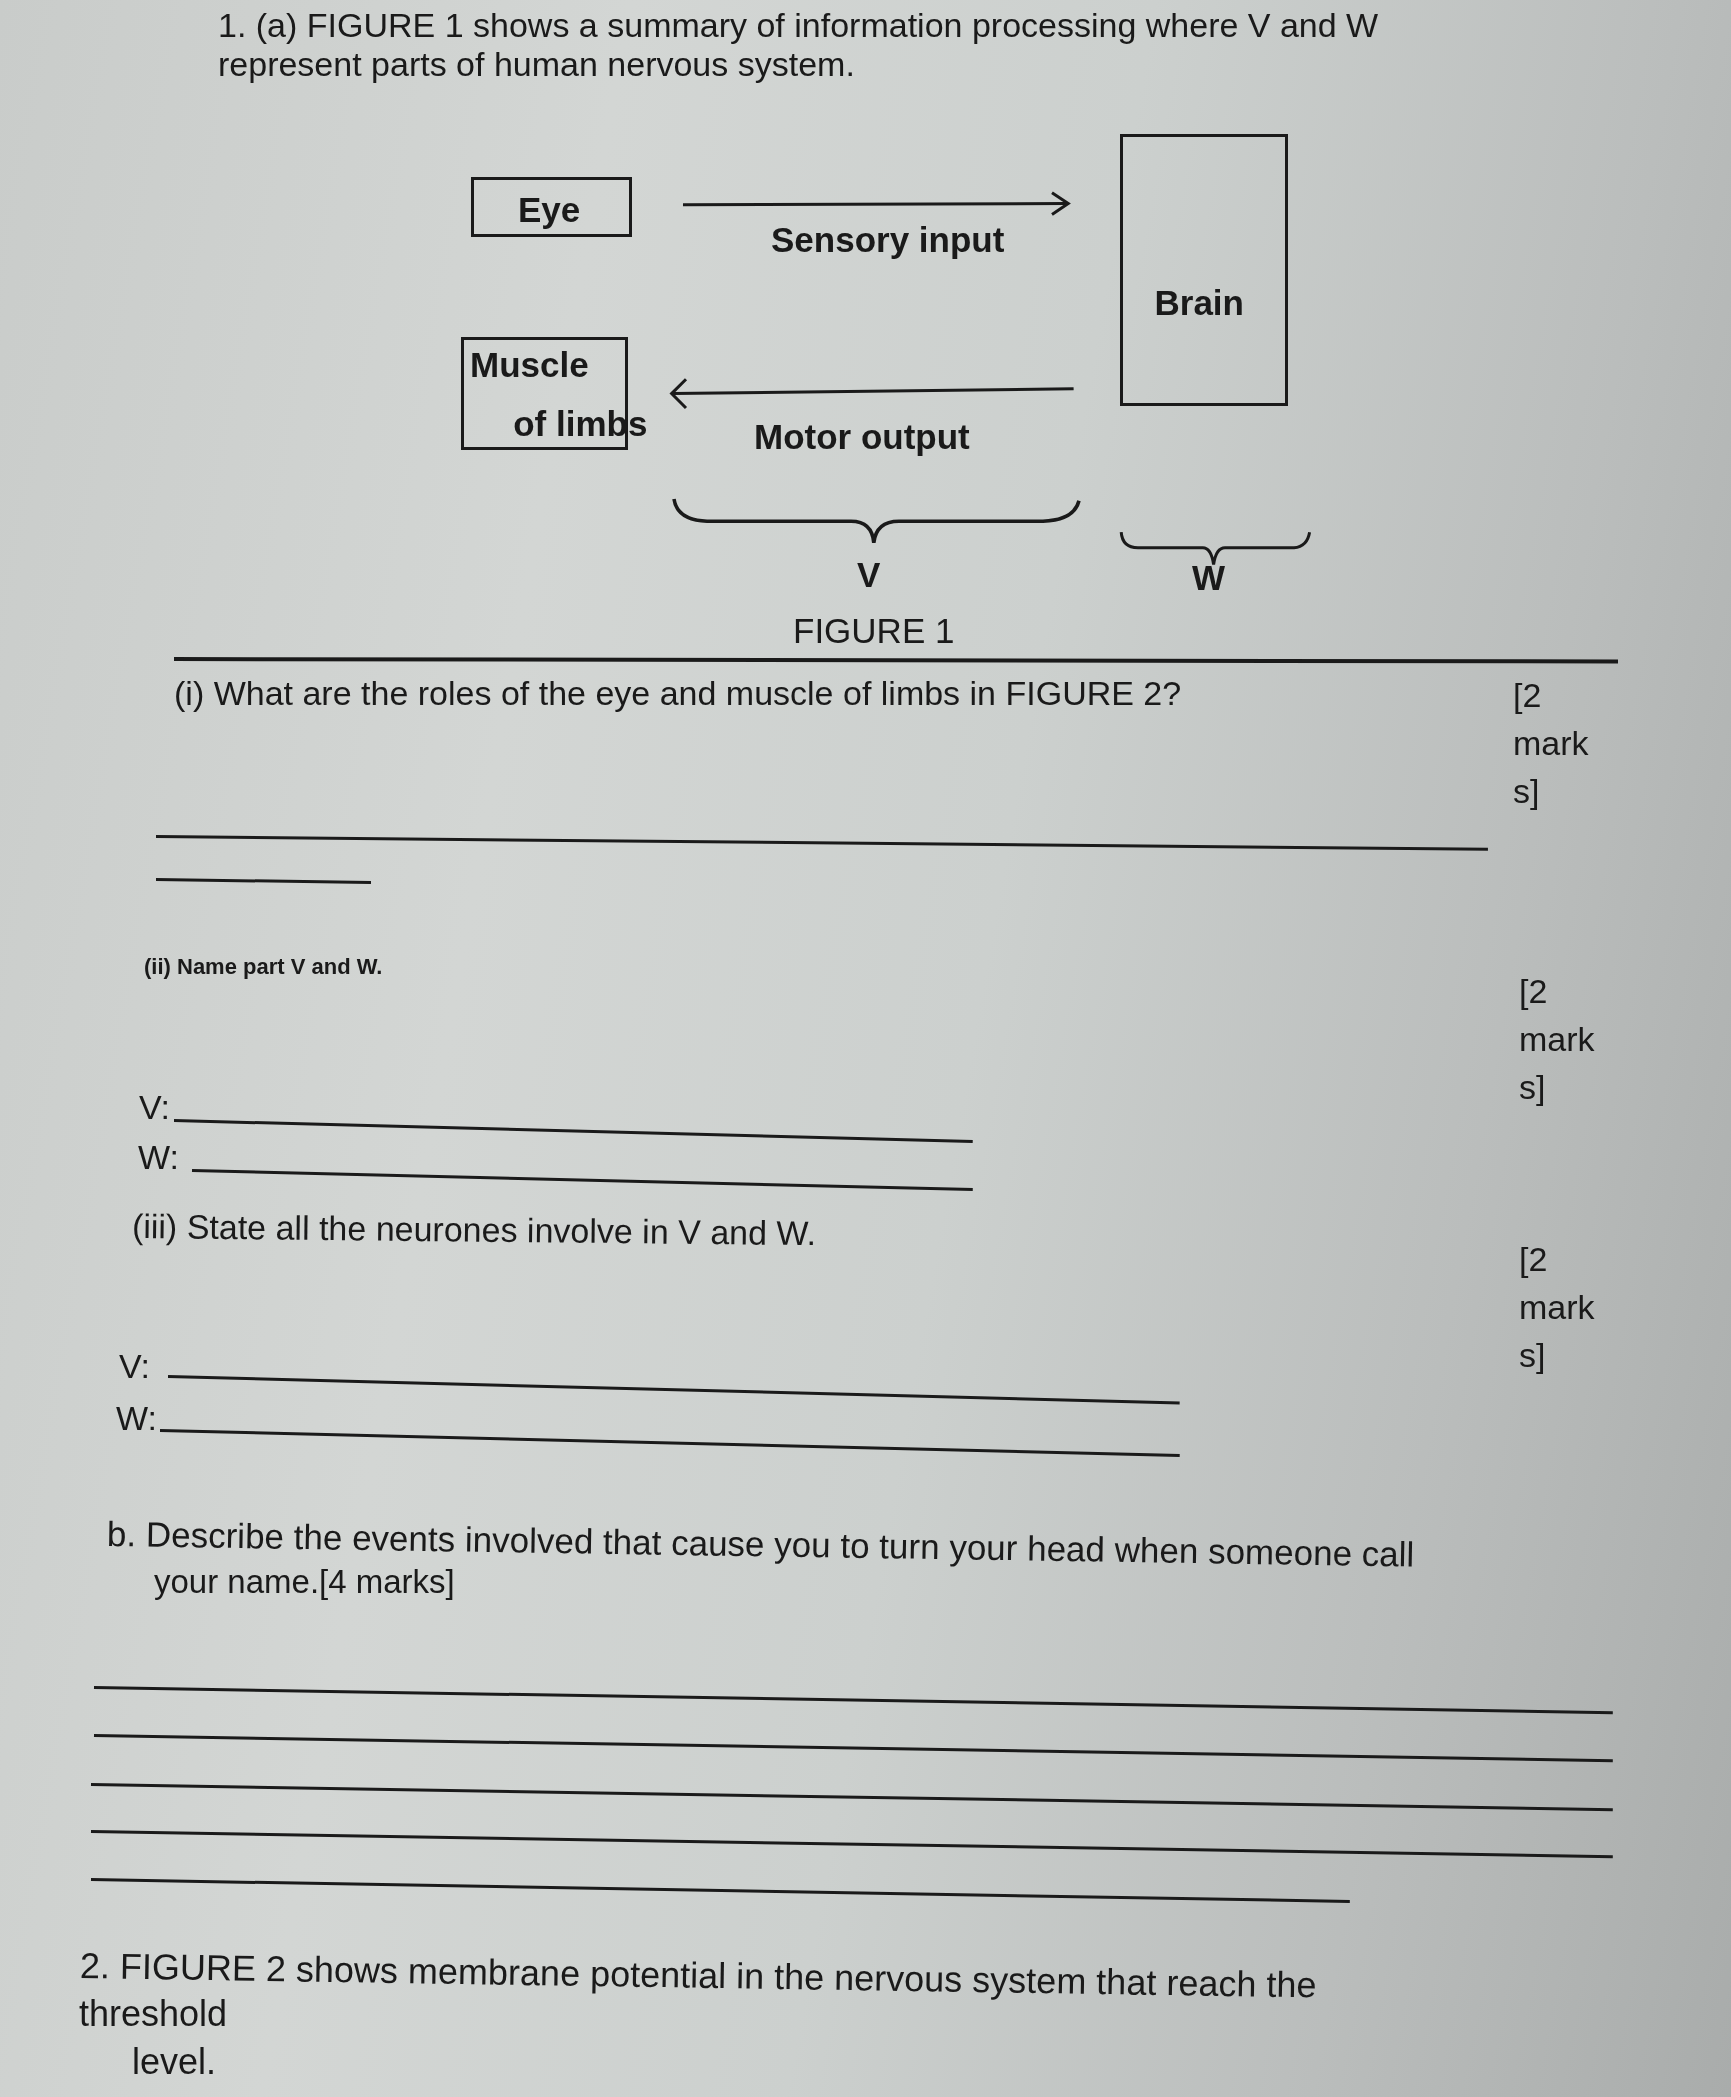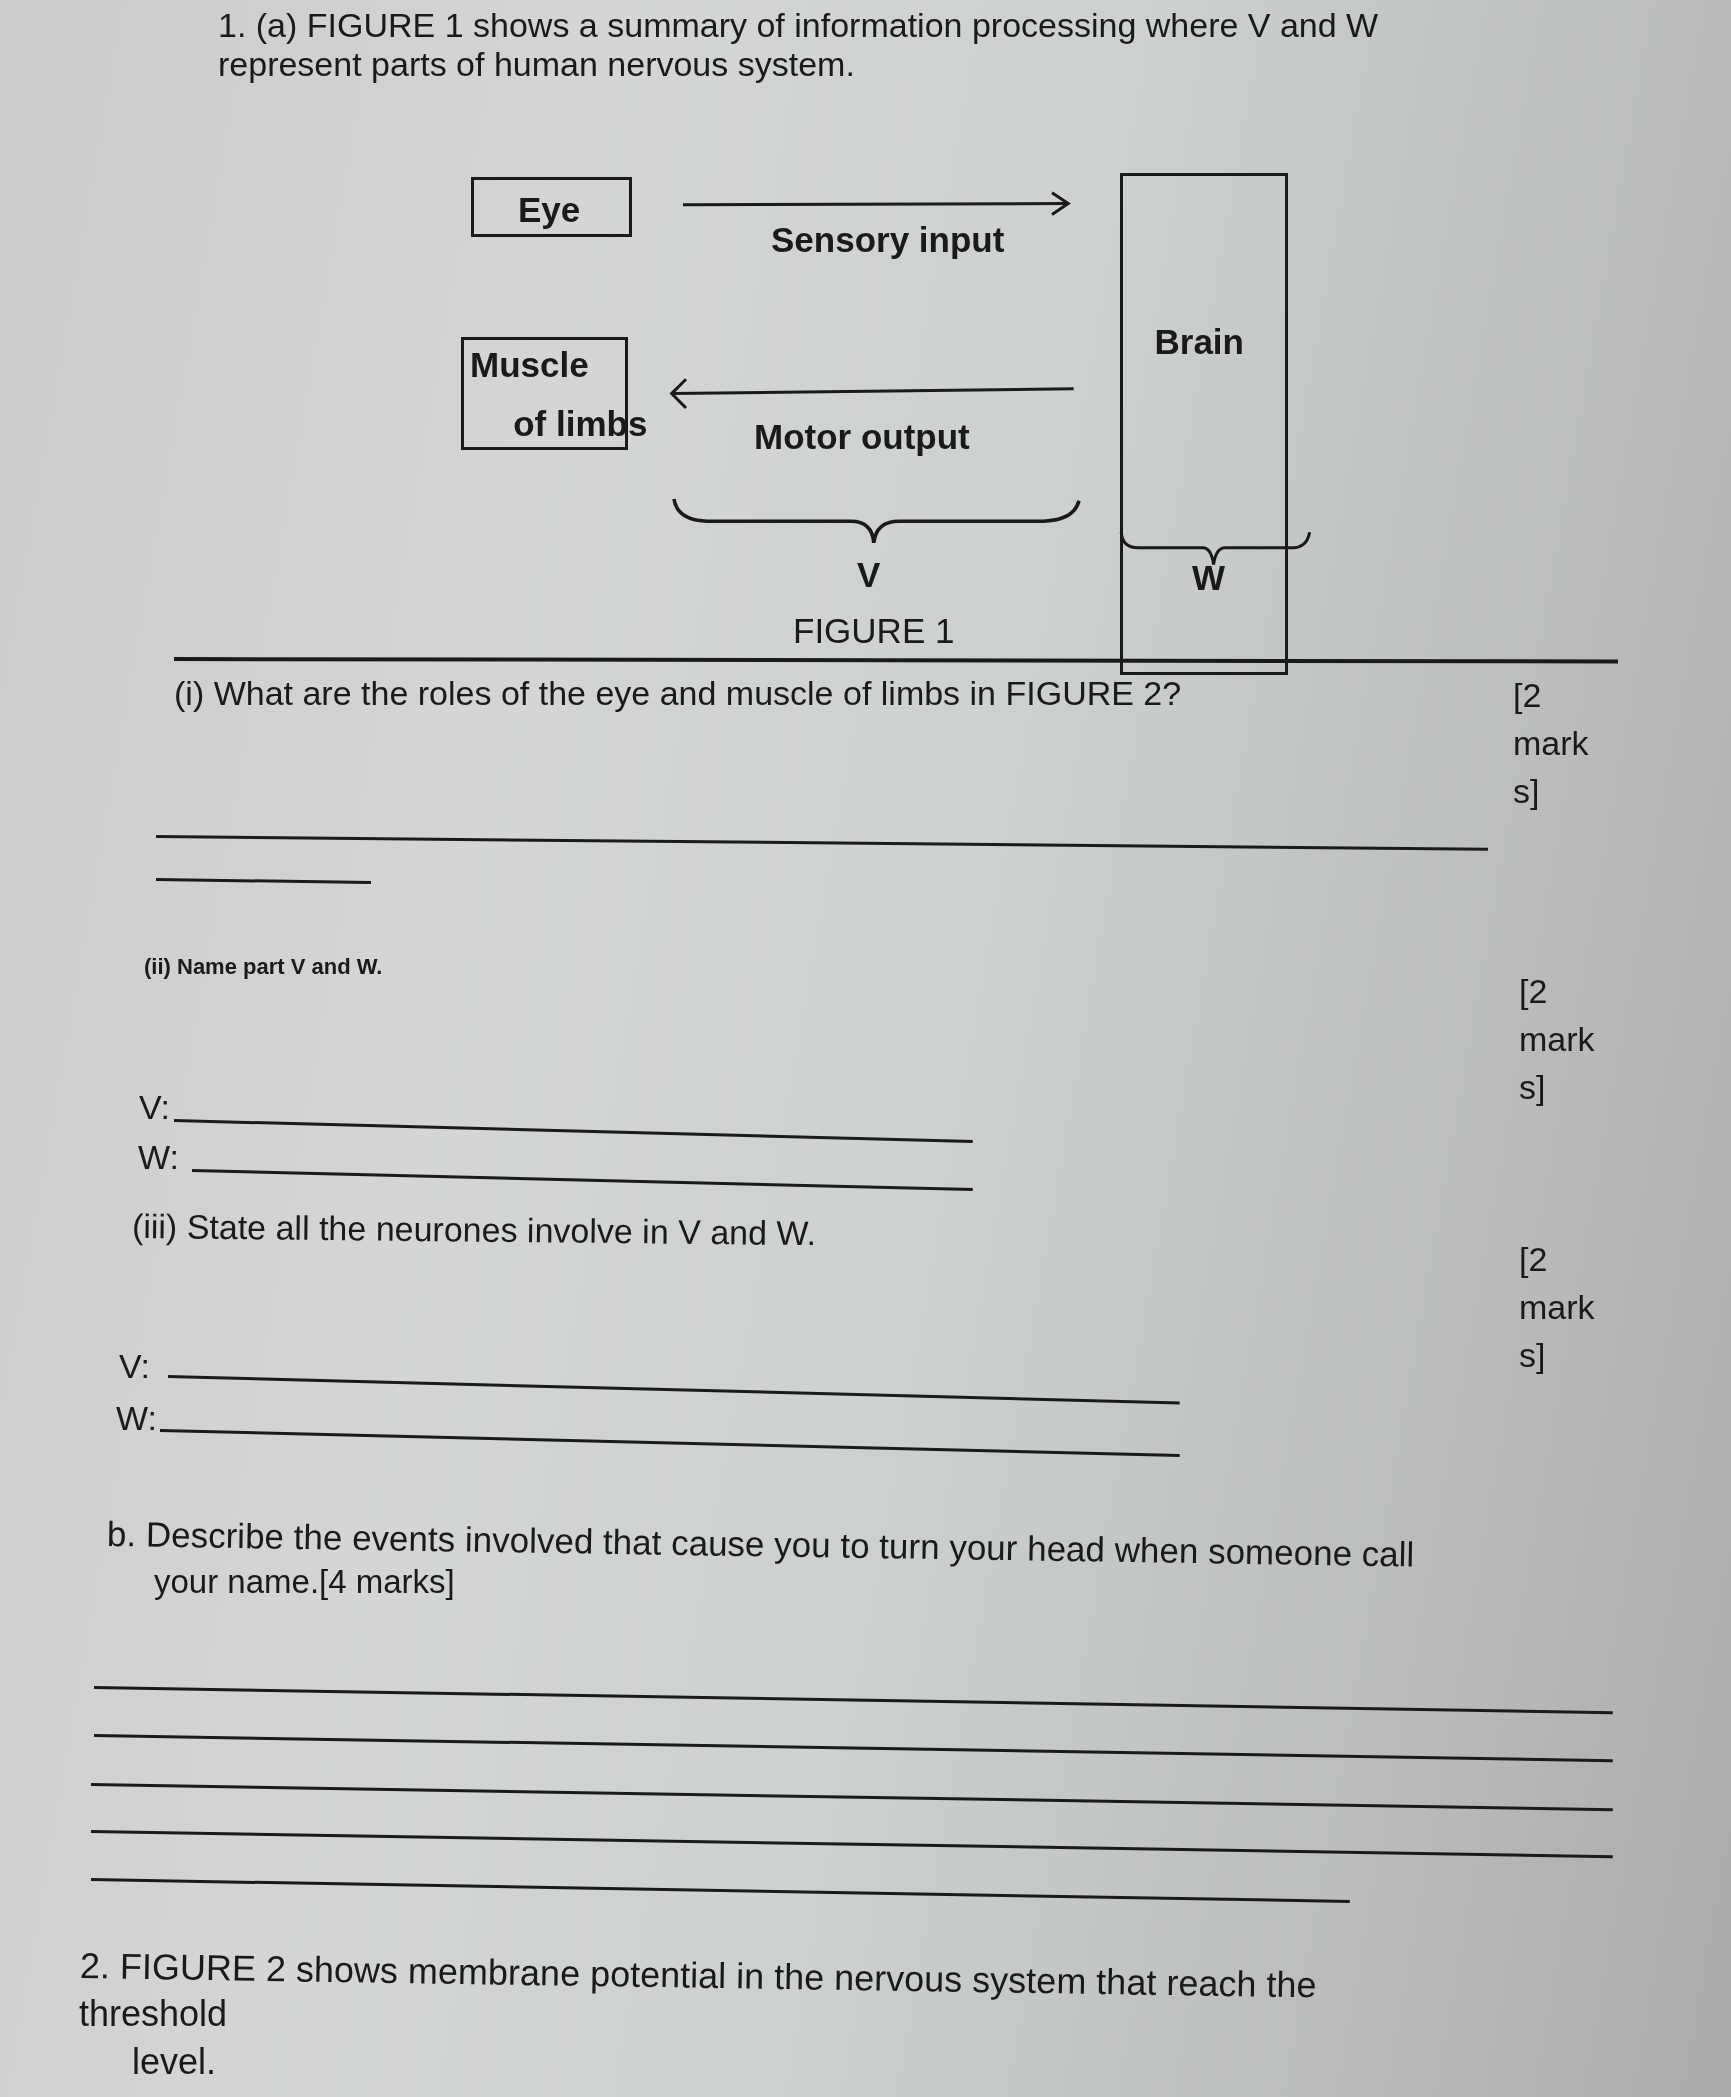--- a/index.html
+++ b/index.html
@@ -28,21 +28,21 @@
   <div class="box" style="left:471px; top:177px; width:161px; height:60px;">
     <div class="t bold" style="position:absolute; left:44px; top:8.5px; font-size:35px;">Eye</div>
   </div>
 
   <svg style="left:681px; top:188px;" width="400" height="30" viewBox="0 0 660 50">
     <line x1="0" y1="28" x2="640" y2="26" stroke="#1a1a1a" stroke-width="5"></line>
     <polyline points="615,8 642,26 615,44" fill="none" stroke="#1a1a1a" stroke-width="5"></polyline>
   </svg>
   <div class="abs t bold" style="left:735px; top:219px; font-size:35px;margin-left:36px;">Sensory input</div>
 
-  <div class="box" style="left:1120px; top:134px; width:168px; height:502px;margin-top:39px;">
+  <div class="box" style="left:1120px; top:134px; width:168px; height:272px;">
     <div class="t bold" style="position:absolute; left:31.5px; top:145px; font-size:35px;">Brain</div>
   </div>
 
   <div class="box" style="left:461px; top:337px; width:167px; height:113px;">
     <div class="t bold" style="position:absolute; left:6px; top:3.6px; font-size:35px;">Muscle</div>
     <div class="t bold" style="position:absolute; left:1.2px; top:63px; font-size:35px;padding-left:48px;">of limbs</div>
   </div>
 
   <svg style="left:666px; top:372px;" width="412" height="36" viewBox="0 0 680 60">
     <line x1="8" y1="36" x2="676" y2="28" stroke="#1a1a1a" stroke-width="5"></line>

